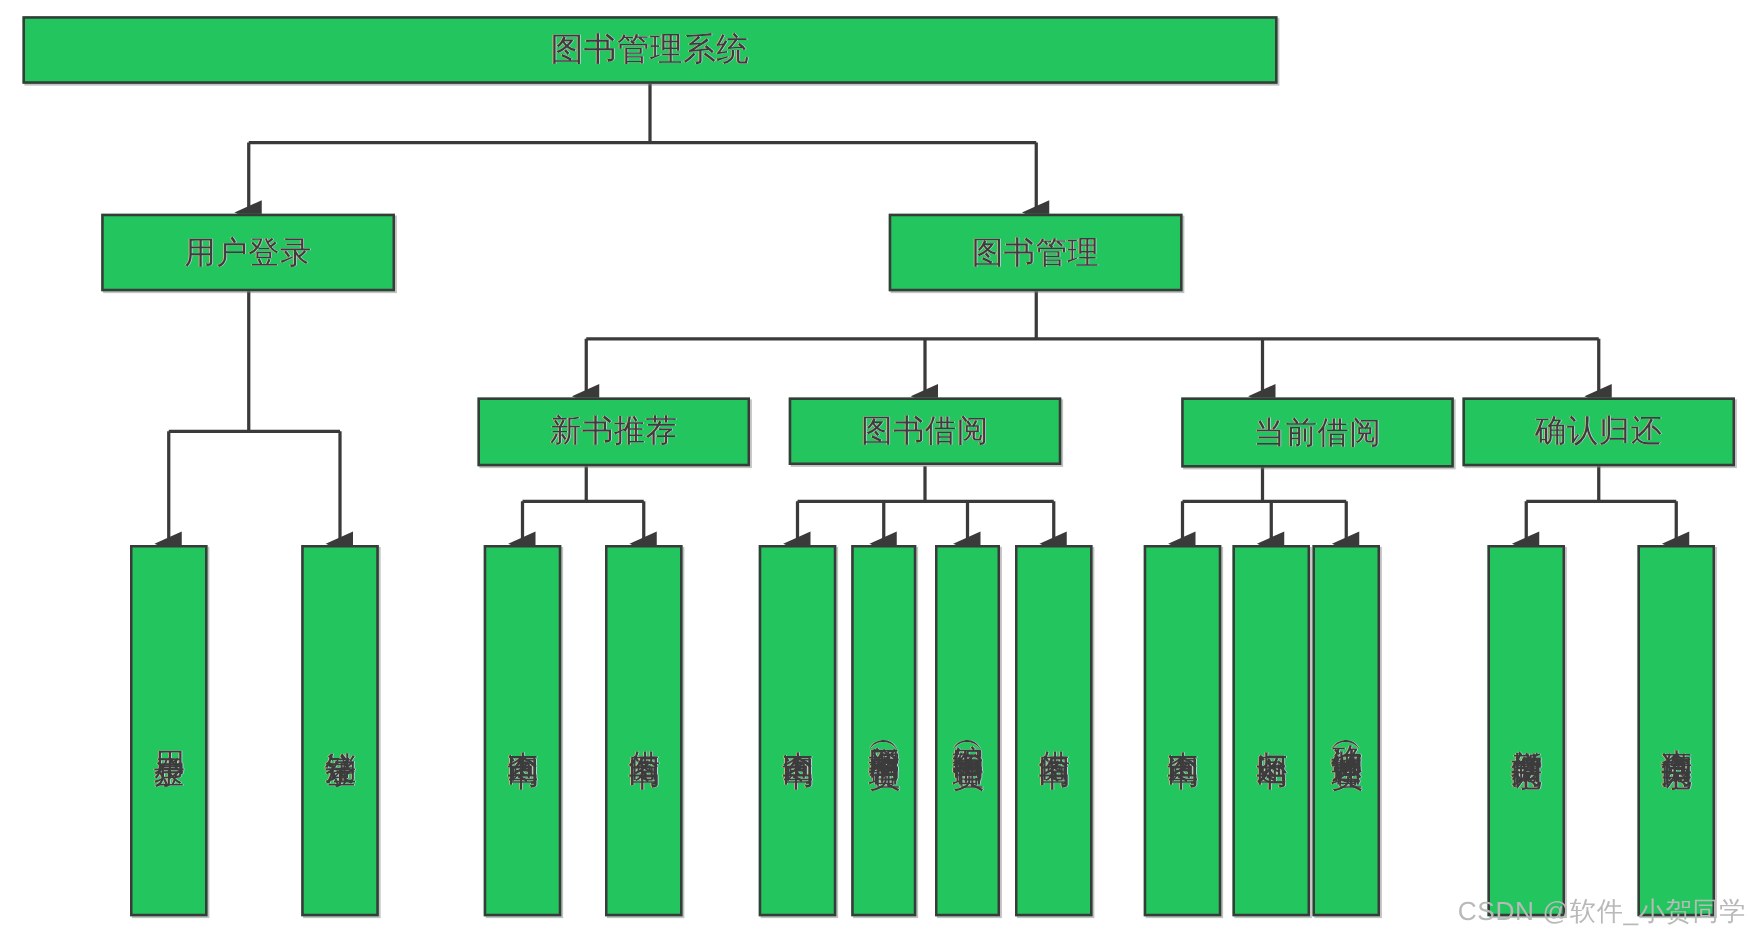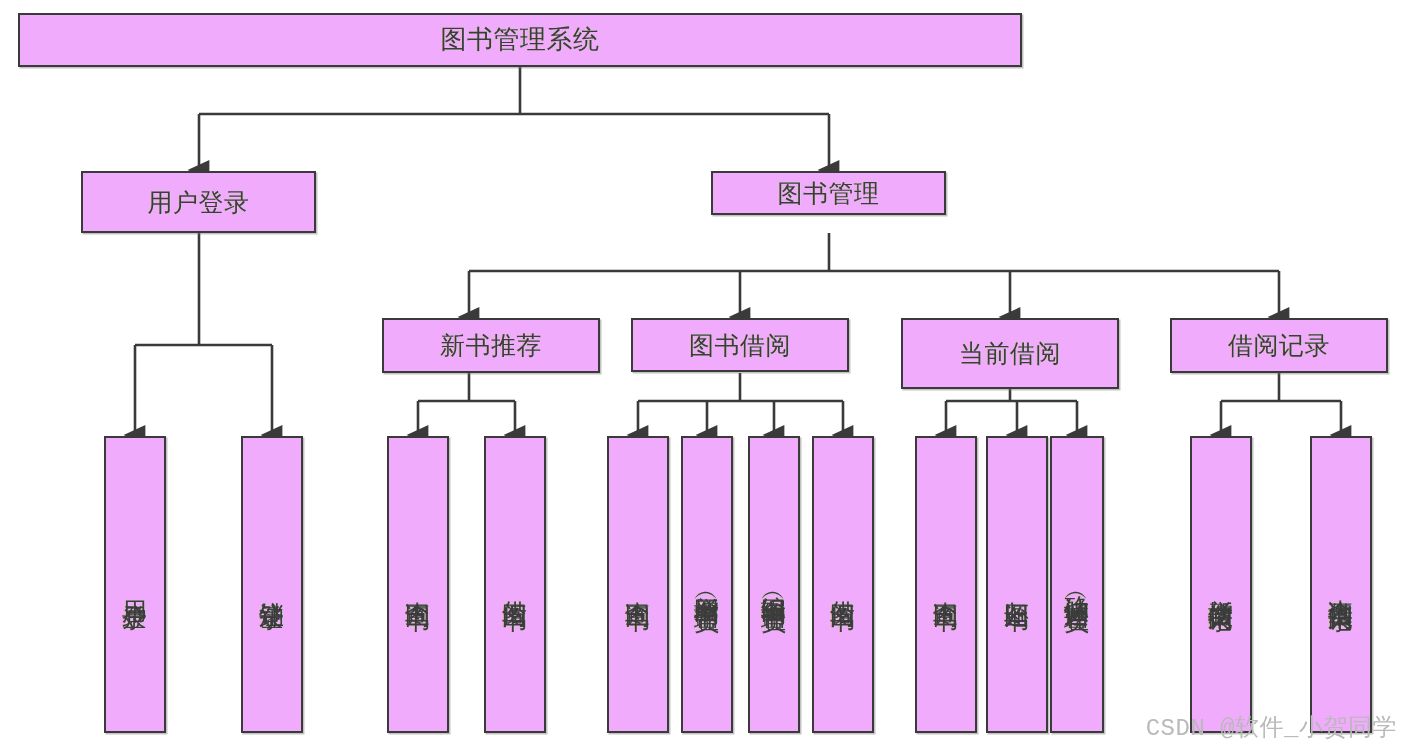--- a/index.html
+++ b/index.html
@@ -10,21 +10,21 @@
     font-family:"Liberation Sans","DejaVu Sans",sans-serif;
     overflow:hidden;
   }
   #canvas{position:relative;width:1405px;height:747px;}
 
   svg.edges{position:absolute;left:0;top:0;width:1405px;height:747px;pointer-events:none;}
 
   .node{
     position:absolute;
     box-sizing:border-box;
-    background:#f0abfc;
+    background:#22c55e;
     border:2.5px solid #3a3a3a;
     display:flex;
     align-items:center;
     justify-content:center;
     color:#3c3c3c;
     box-shadow:1.5px 1.5px 0 rgba(120,120,120,.45);
   }
   .node .lbl{
     display:block;
     line-height:1.05;
@@ -42,25 +42,25 @@
     writing-mode:vertical-rl;
     text-orientation:upright;
     font-size:25px;
     line-height:1.12;
     letter-spacing:2px;
   }
 
   #watermark{
     position:absolute;
     right:8px;bottom:4px;
-    font-size:24px;
+    font-size:21px;
     color:#b9b9b9;
     letter-spacing:.5px;
     white-space:nowrap;
-    font-family:Liberation Mono, monospace;
+    font-family:Liberation Sans, sans-serif;
   }
 </style>
 </head>
 <body>
 
 <div id="canvas">
   <svg class="edges" viewBox="0 0 1405 747">
     <defs>
       <marker id="arrow" markerWidth="9" markerHeight="9" refX="4.2" refY="4.4" orient="auto" markerUnits="strokeWidth">
         <path d="M0.4,0.4 L8,0.4 L4.2,8.8 z" fill="#3a3a3a"></path>
@@ -103,34 +103,34 @@
       </g>
   </svg>
 
   <div id="node-layer">
       <div class="node h root" style="left: 18px; top: 13px; width: 1004px; height: 54px;">
         <span class="lbl">图书管理系统</span>
       </div>
       <div class="node h" style="left: 81px; top: 171px; width: 235px; height: 62px;">
         <span class="lbl">用户登录</span>
       </div>
-      <div class="node h" style="left: 711px; top: 171px; width: 235px; height: 44px; align-items: center;">
+      <div class="node h" style="left: 711px; top: 171px; width: 235px; height: 62px; align-items: center;">
         <span class="lbl">图书管理</span>
       </div>
       <div class="node h" style="left: 360px; top: 318px; width: 218px; height: 55px; margin-left: 22px;">
         <span class="lbl">新书推荐</span>
       </div>
       <div class="node h" style="left: 631px; top: 318px; width: 218px; height: 54px;">
         <span class="lbl">图书借阅</span>
       </div>
-      <div class="node h" style="left: 901px; top: 318px; width: 218px; height: 71px;">
+      <div class="node h" style="left: 945px; top: 318px; width: 218px; height: 56px;">
         <span class="lbl">当前借阅</span>
       </div>
       <div class="node h" style="left: 1170px; top: 318px; width: 218px; height: 55px;">
-        <span class="lbl">借阅记录</span>
+        <span class="lbl">确认归还</span>
       </div>
       <div class="node v" style="left: 104px; top: 436px; width: 62px; height: 297px;">
         <span class="lbl">用户登录</span>
       </div>
       <div class="node v" style="left: 241px; top: 436px; width: 62px; height: 297px;">
         <span class="lbl">注销登录</span>
       </div>
       <div class="node v" style="left: 387px; top: 436px; width: 62px; height: 297px;">
         <span class="lbl">查询图书</span>
       </div>

